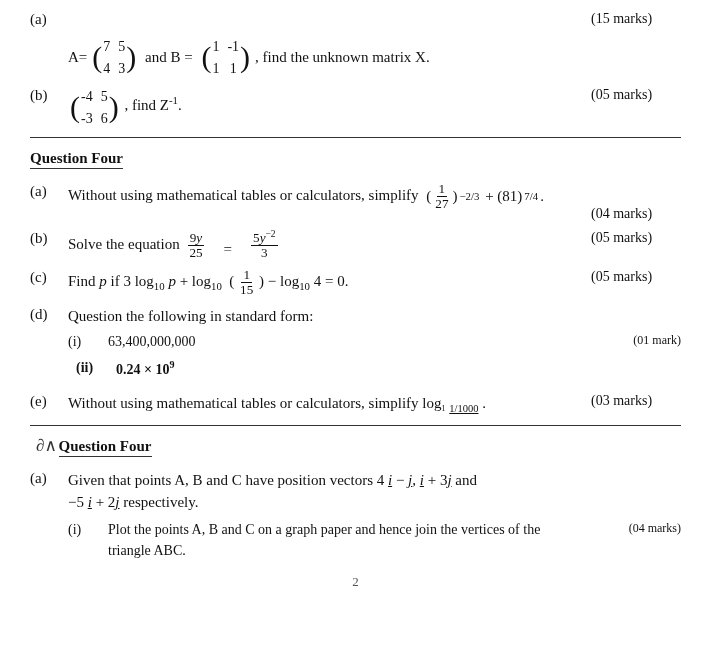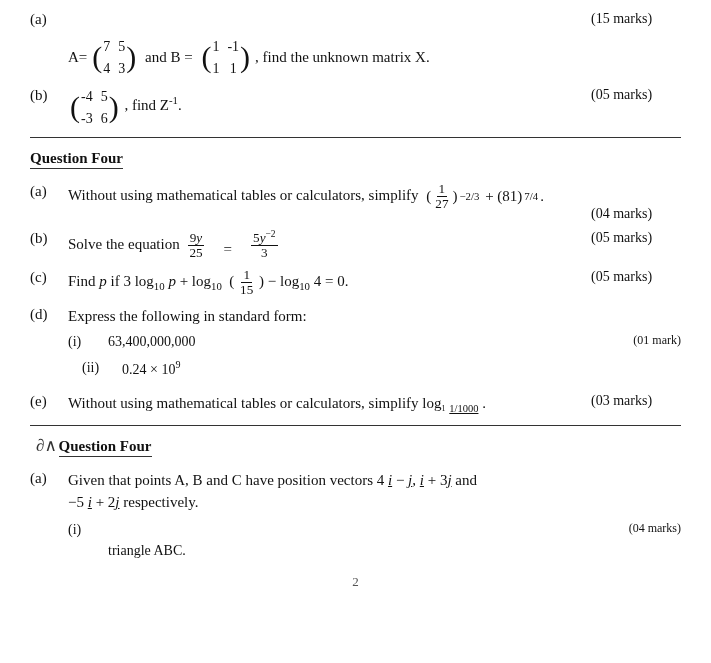--- a/index.html
+++ b/index.html
@@ -231,27 +231,27 @@
         <span class="den">15</span>
       </span>
       <span>) − log<sub>10</sub> 4 = 0.</span>
     </div>
     <span class="marks">(05 marks)</span>
   </div>
 
   <div class="part-row">
     <span class="part-label">(d)</span>
     <div class="part-content">
-      <span>Express the following in standard form:</span>
+      <span>Question the following in standard form:</span>
       <div class="sub-part-row" style="margin-left:0;margin-top:4px;">
         <span class="sub-label">(i)</span>
         <span class="sub-content">63,400,000,000</span>
         <span class="sub-marks">(01 mark)</span>
       </div>
-      <div class="sub-part-row" style="margin-left:14px;">
+      <div class="sub-part-row" style="margin-left:8px;font-weight:bold;">
         <span class="sub-label">(ii)</span>
         <span class="sub-content">
           <span>0.24 × 10</span><sup>9</sup>
         </span>
       </div>
     </div>
   </div>
 
   <div class="part-row">
     <span class="part-label">(e)</span>
@@ -277,20 +277,21 @@
 
     <div class="part-row">
       <span class="part-label">(a)</span>
       <div class="part-content">
         <span>Given that points A, B and C have position vectors 4&nbsp;<span style="text-decoration:underline;font-style:italic;">i</span>&nbsp;−&nbsp;<span style="text-decoration:underline;font-style:italic;">j</span>,&nbsp;<span style="text-decoration:underline;font-style:italic;">i</span>&nbsp;+&nbsp;3<span style="text-decoration:underline;font-style:italic;">j</span>&nbsp;and</span>
         <br>
         <span>−5&nbsp;<span style="text-decoration:underline;font-style:italic;">i</span>&nbsp;+&nbsp;2<span style="text-decoration:underline;font-style:italic;">j</span>&nbsp;respectively.</span>
         <div class="sub-part-row" style="margin-left:0;margin-top:5px;">
           <span class="sub-label">(i)</span>
           <div class="sub-content">
+            <span>Plot the points A, B and C on a graph paper and hence join the vertices of the</span>
             <br>
             <span>triangle ABC.</span>
           </div>
           <span class="sub-marks">(04 marks)</span>
         </div>
       </div>
     </div>
   </div>
 </div>
 

